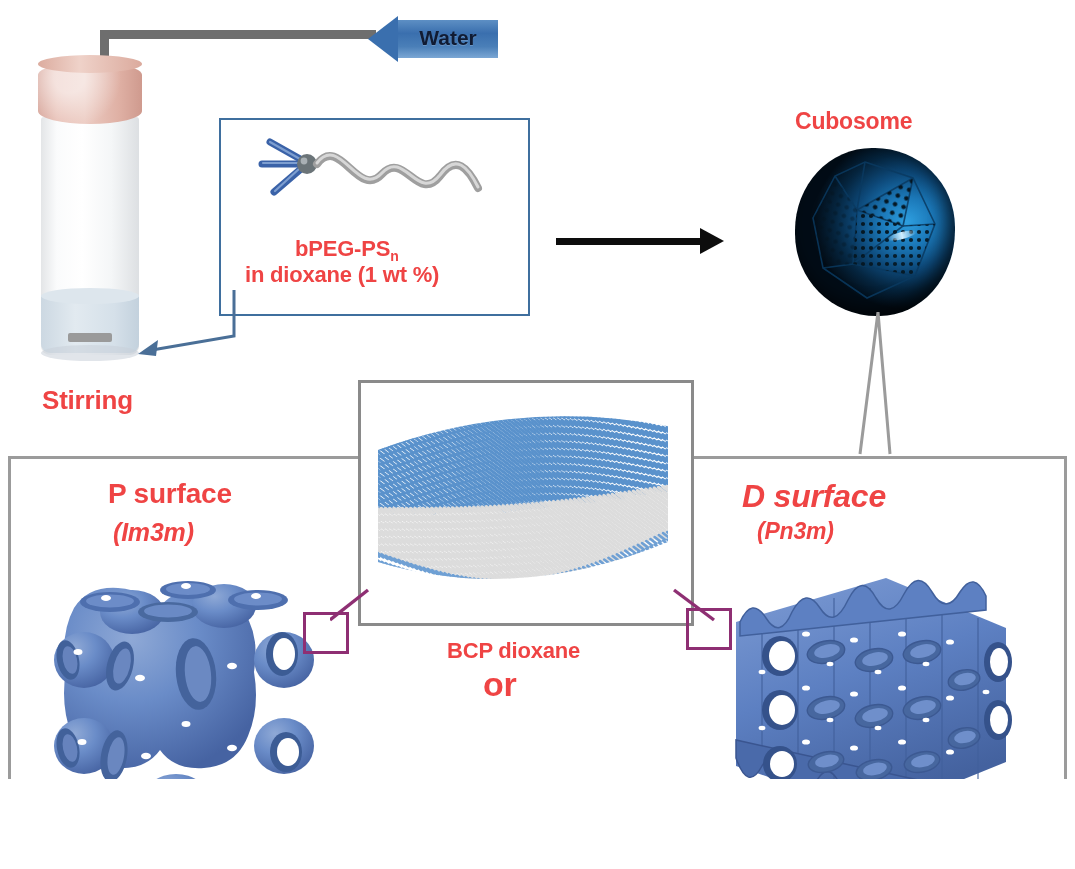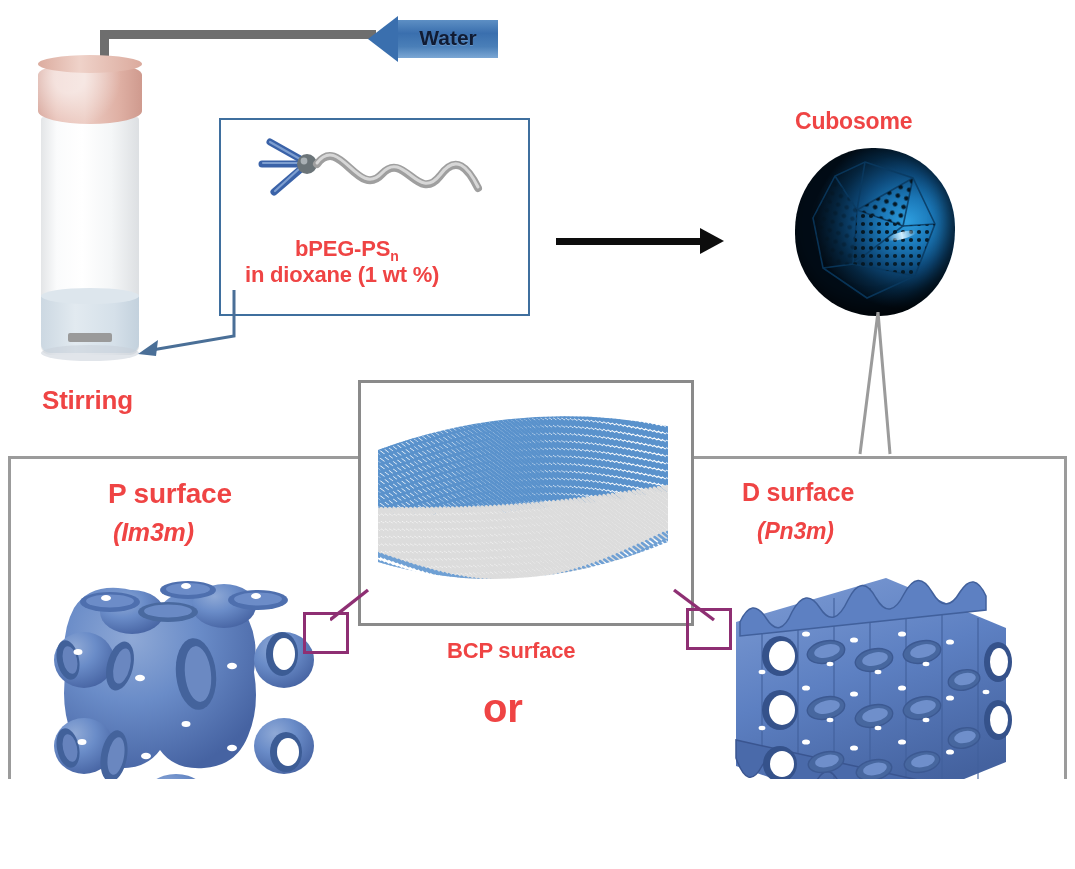--- a/index.html
+++ b/index.html
@@ -153,30 +153,30 @@
   
   #cubo-pointer{position:absolute;left:820px;top:312px;width:110px;height:146px;}
 
   
   #panel{
     left:8px;top:456px;width:1053px;height:389px;
     border:3px solid #9b9b9b;background:#ffffff;
   }
   #p-surface-label{left:88px;top:478px;font-size:28px;margin-left:20px;}
   #p-surface-sub{left:113px;top:518px;font-size:25px;}
-  #d-surface-label{left:742px;top:478px;font-size:25px;}
+  #d-surface-label{left:742px;top:478px;font-size:32px;font-style:italic;}
   #d-surface-sub{left:757px;top:518px;font-size:23px;}
 
   
   #bcp-box{
     left:358px;top:380px;width:330px;height:240px;
     border:3px solid #8a8a8a;background:#ffffff;
   }
   #bcp-label{left:447px;top:638px;font-size:22px;}
-  #or-label{left:483px;top:686px;font-size:40px;}
+  #or-label{left:483px;top:665px;font-size:34px;}
 
   
   .callout-sq{
     position:absolute;width:40px;height:36px;
     border:3px solid #8e2f73;background:transparent;
   }
   #callout-left{left:303px;top:612px;}
   #callout-right{left:686px;top:608px;}
   #callout-line-left{position:absolute;left:330px;top:588px;width:40px;height:40px;}
   #callout-line-right{position:absolute;left:672px;top:586px;width:44px;height:40px;}
@@ -2145,21 +2145,21 @@
             <line x1="295.0" y1="141.0" x2="301.0" y2="145.6"></line>
             <line x1="295.0" y1="148.5" x2="301.0" y2="153.1"></line>
             <line x1="299.2" y1="140.0" x2="305.2" y2="144.6"></line>
             <line x1="299.2" y1="147.5" x2="305.2" y2="152.1"></line>
             <line x1="303.4" y1="140.0" x2="309.4" y2="144.6"></line>
             <line x1="303.4" y1="147.5" x2="309.4" y2="152.1"></line>
           </g>
       </g>
     </g>
   </svg>
-  <div class="lbl lbl-reg" id="bcp-label">BCP surface</div>
+  <div class="lbl lbl-reg" id="bcp-label">BCP dioxane</div>
   <div class="lbl" id="or-label">or</div>
 
   <div class="callout-sq" id="callout-left"></div>
   <svg id="callout-line-left" viewBox="0 0 40 40">
     <path d="M0 32 L38 2" stroke="#8e2f73" stroke-width="3.4" fill="none"></path>
   </svg>
 
   <div class="callout-sq" id="callout-right"></div>
   <svg id="callout-line-right" viewBox="0 0 44 40">
     <path d="M42 34 L2 4" stroke="#8e2f73" stroke-width="3.4" fill="none"></path>

